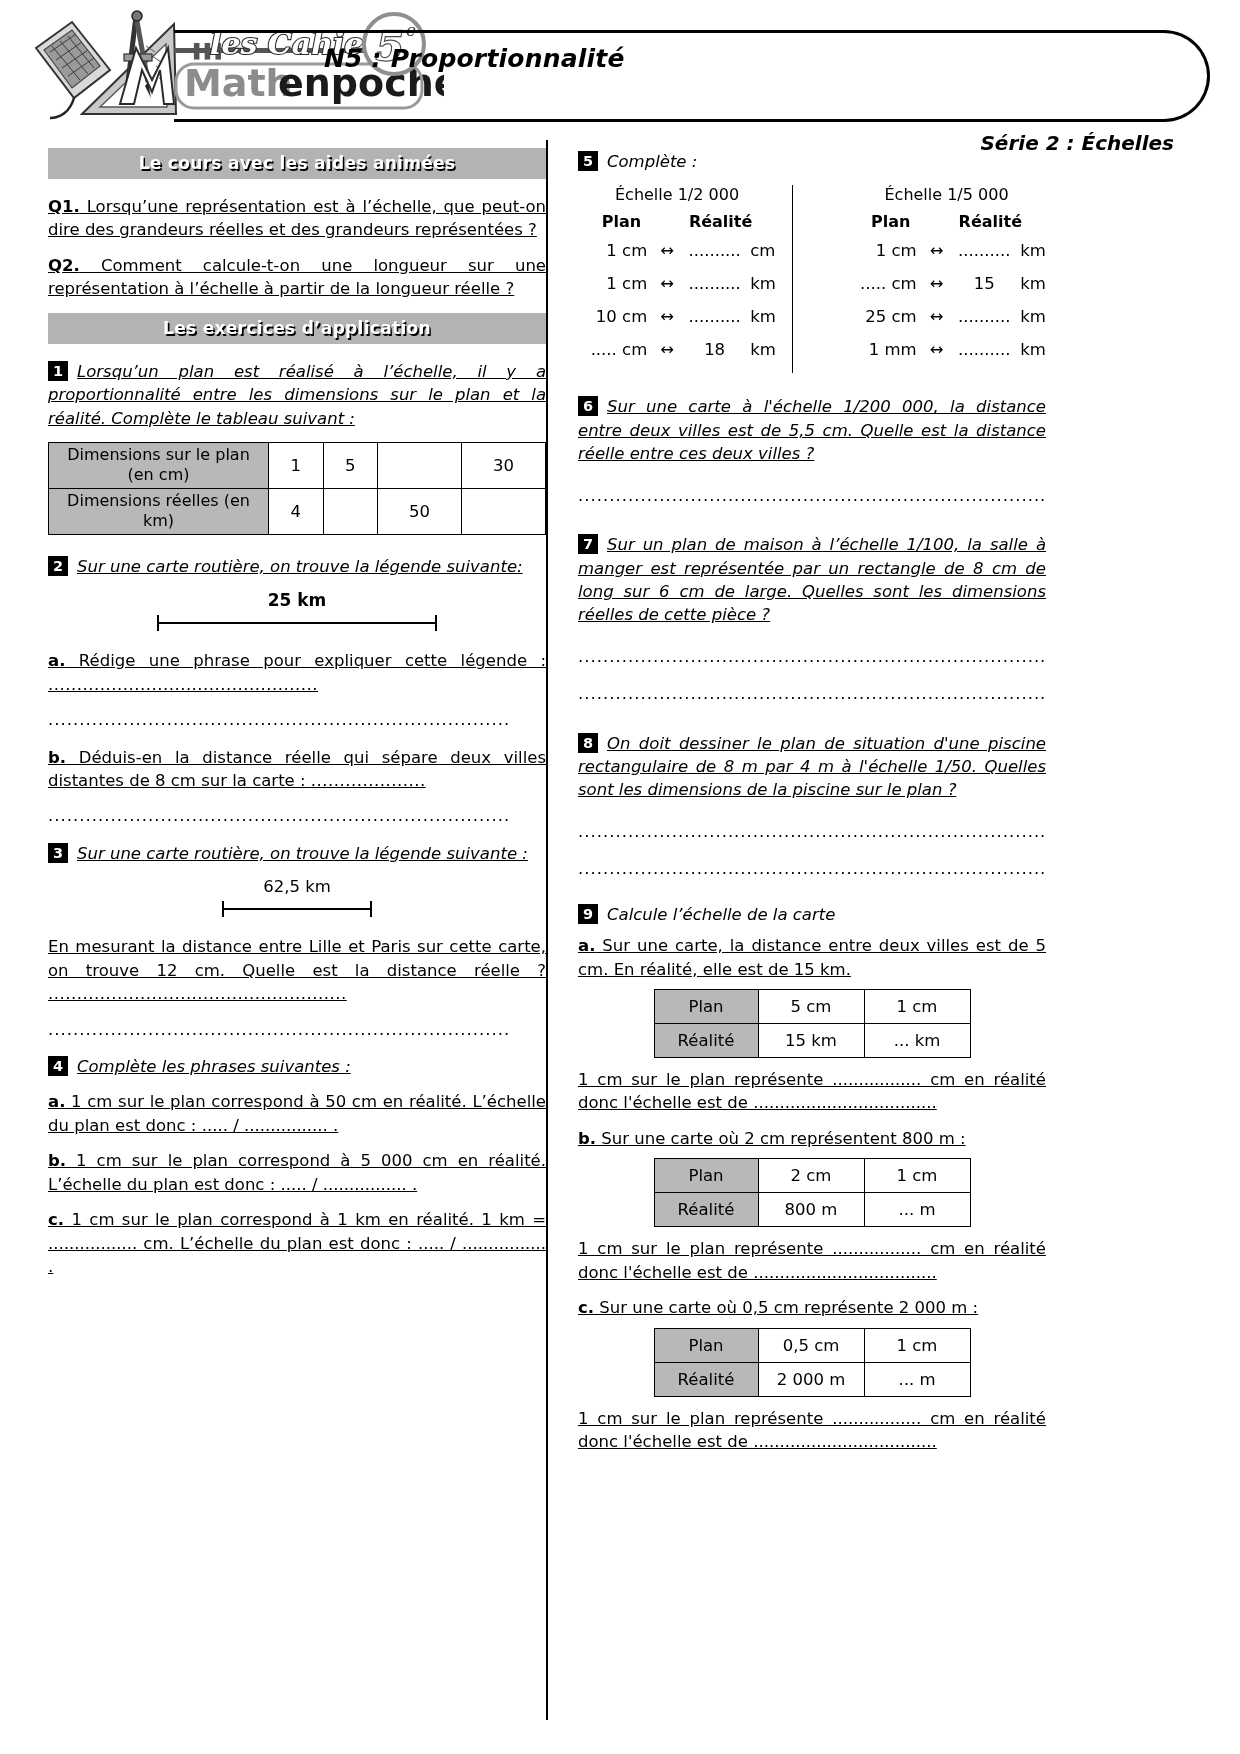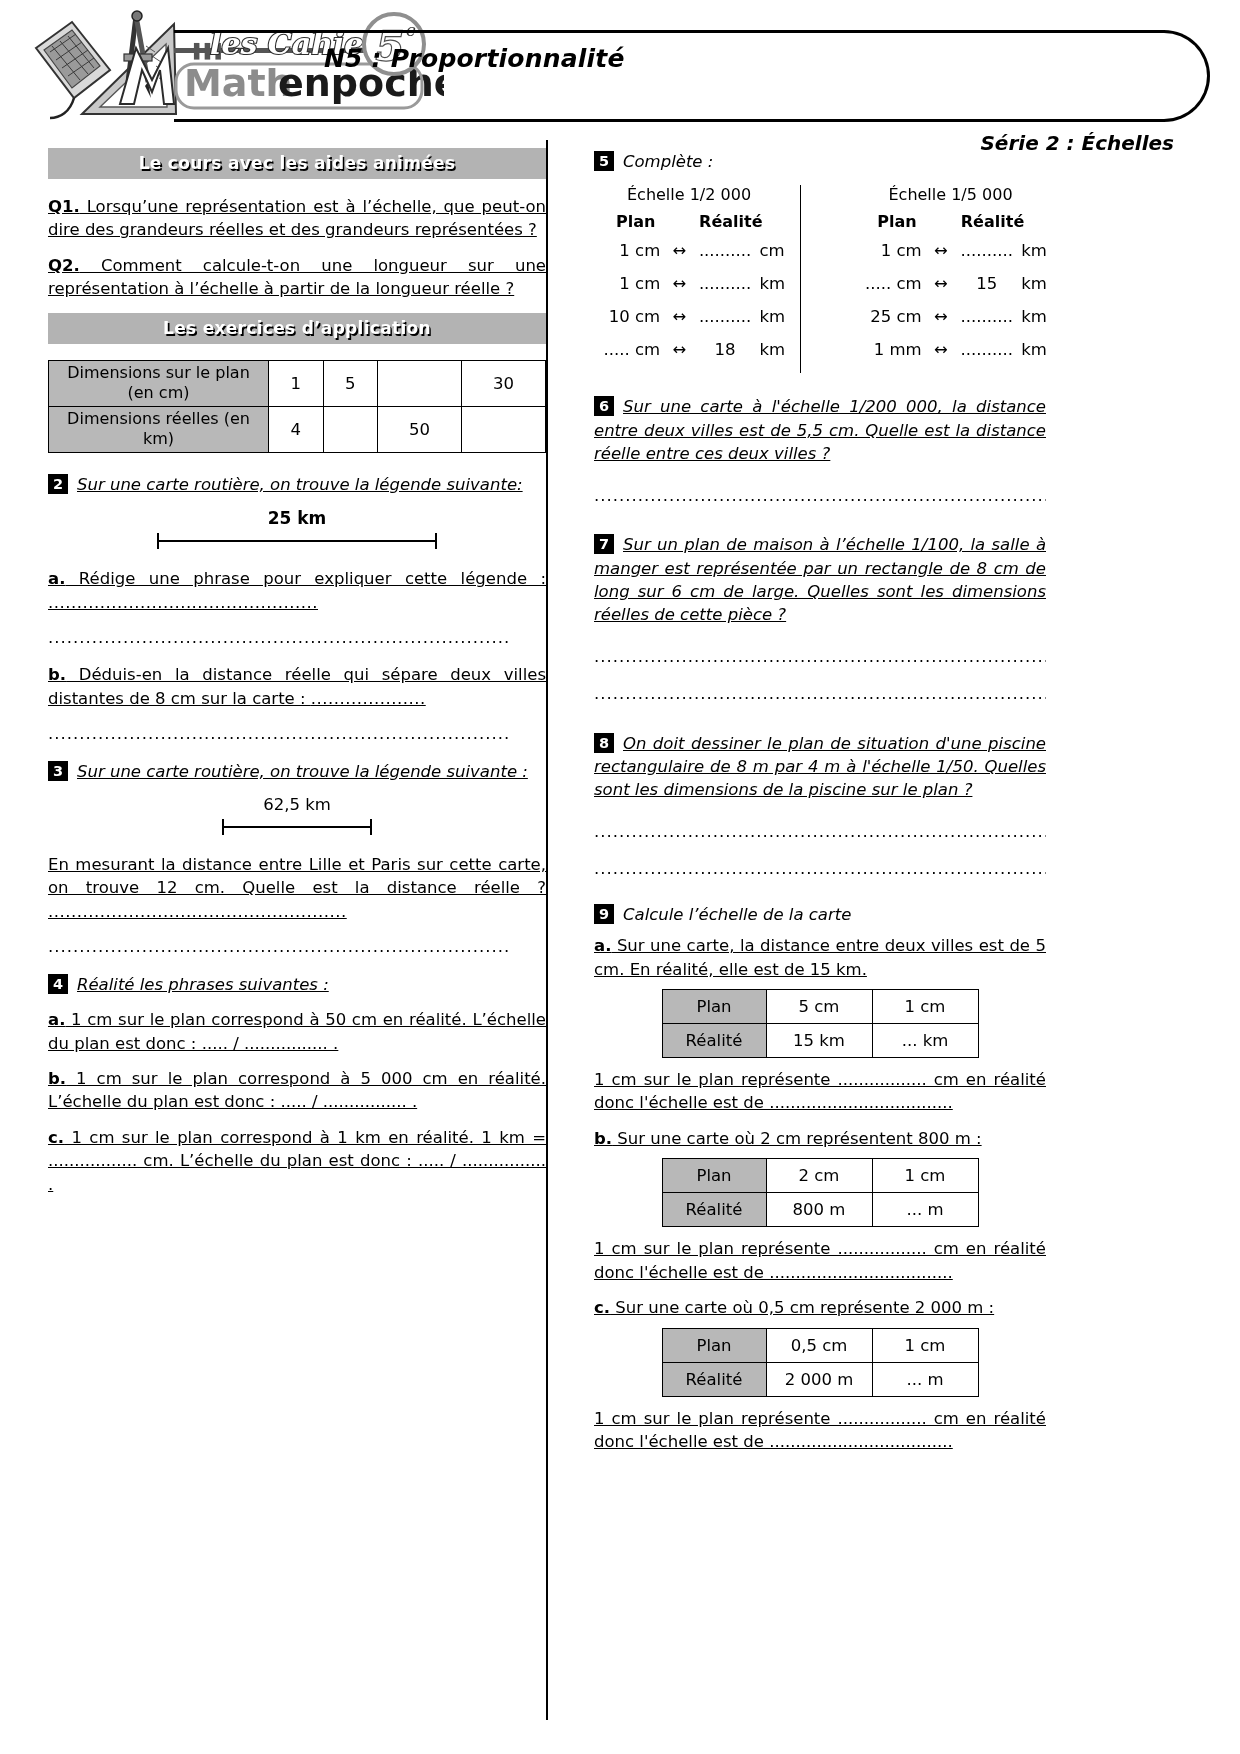--- a/index.html
+++ b/index.html
@@ -49,21 +49,21 @@
 
   
   .page {
     position: relative;
     margin: 6px 30px 0 48px;
     display: flex;
     gap: 0;
   }
   .col { width: 498px; }
   .col.left { }
-  .col.right { padding-left: 46px; }
+  .col.right { padding-left: 30px; }
   .divider {
     width: 2px;
     background: #000;
     margin: 4px 0 0 0;
     align-self: stretch;
     min-height: 1580px;
   }
 
   
   .banner {
@@ -250,20 +250,23 @@
     <p class="just">
       <span class="q-lead">Q1.</span><span> Lorsqu’une représentation est à l’échelle, que peut-on dire des grandeurs réelles et des grandeurs représentées ?</span>
     </p>
 
     <p class="just">
       <span class="q-lead">Q2.</span><span> Comment calcule-t-on une longueur sur une représentation à l’échelle à partir de la longueur réelle ?</span>
     </p>
 
     <div class="banner">Les exercices d’application</div>
 
+    <p class="just ital">
+      <span class="exnum">1</span><span>Lorsqu’un plan est réalisé à l’échelle, il y a proportionnalité entre les dimensions sur le plan et la réalité. Complète le tableau suivant :</span>
+    </p>
 
     <table class="grid">
       <tbody>
           <tr>
         <td class="head">Dimensions sur le plan (en cm)</td>
         <td>1</td>
         <td>5</td>
         <td></td>
         <td>30</td>
       </tr>
@@ -312,21 +315,21 @@
           <div class="tick r"></div>
       </div>
     </div>
 
     <p class="just">
       <span>En mesurant la distance entre Lille et Paris sur cette carte, on trouve 12 cm. Quelle est la distance réelle ? </span><span class="dots">....................................................</span>
     </p>
     <p class="ansline">..........................................................................</p>
 
     <p class="just ital">
-      <span class="exnum">4</span><span>Réalité les phrases suivantes :</span>
+      <span class="exnum">4</span><span>Complète les phrases suivantes :</span>
     </p>
 
     <p class="just">
       <span class="q-lead">a.</span><span> 1 cm sur le plan correspond à 50 cm en réalité. L’échelle du plan est donc : ..... / ................ .</span>
     </p>
     <p class="just">
       <span class="q-lead">b.</span><span> 1 cm sur le plan correspond à 5 000 cm en réalité. L’échelle du plan est donc :   .....   /   ................ .</span>
     </p>
     <p class="just">
       <span class="q-lead">c.</span><span> 1 cm sur le plan correspond à 1 km en réalité. 1 km = ................. cm. L’échelle du plan est donc : ..... / ................ .</span>

